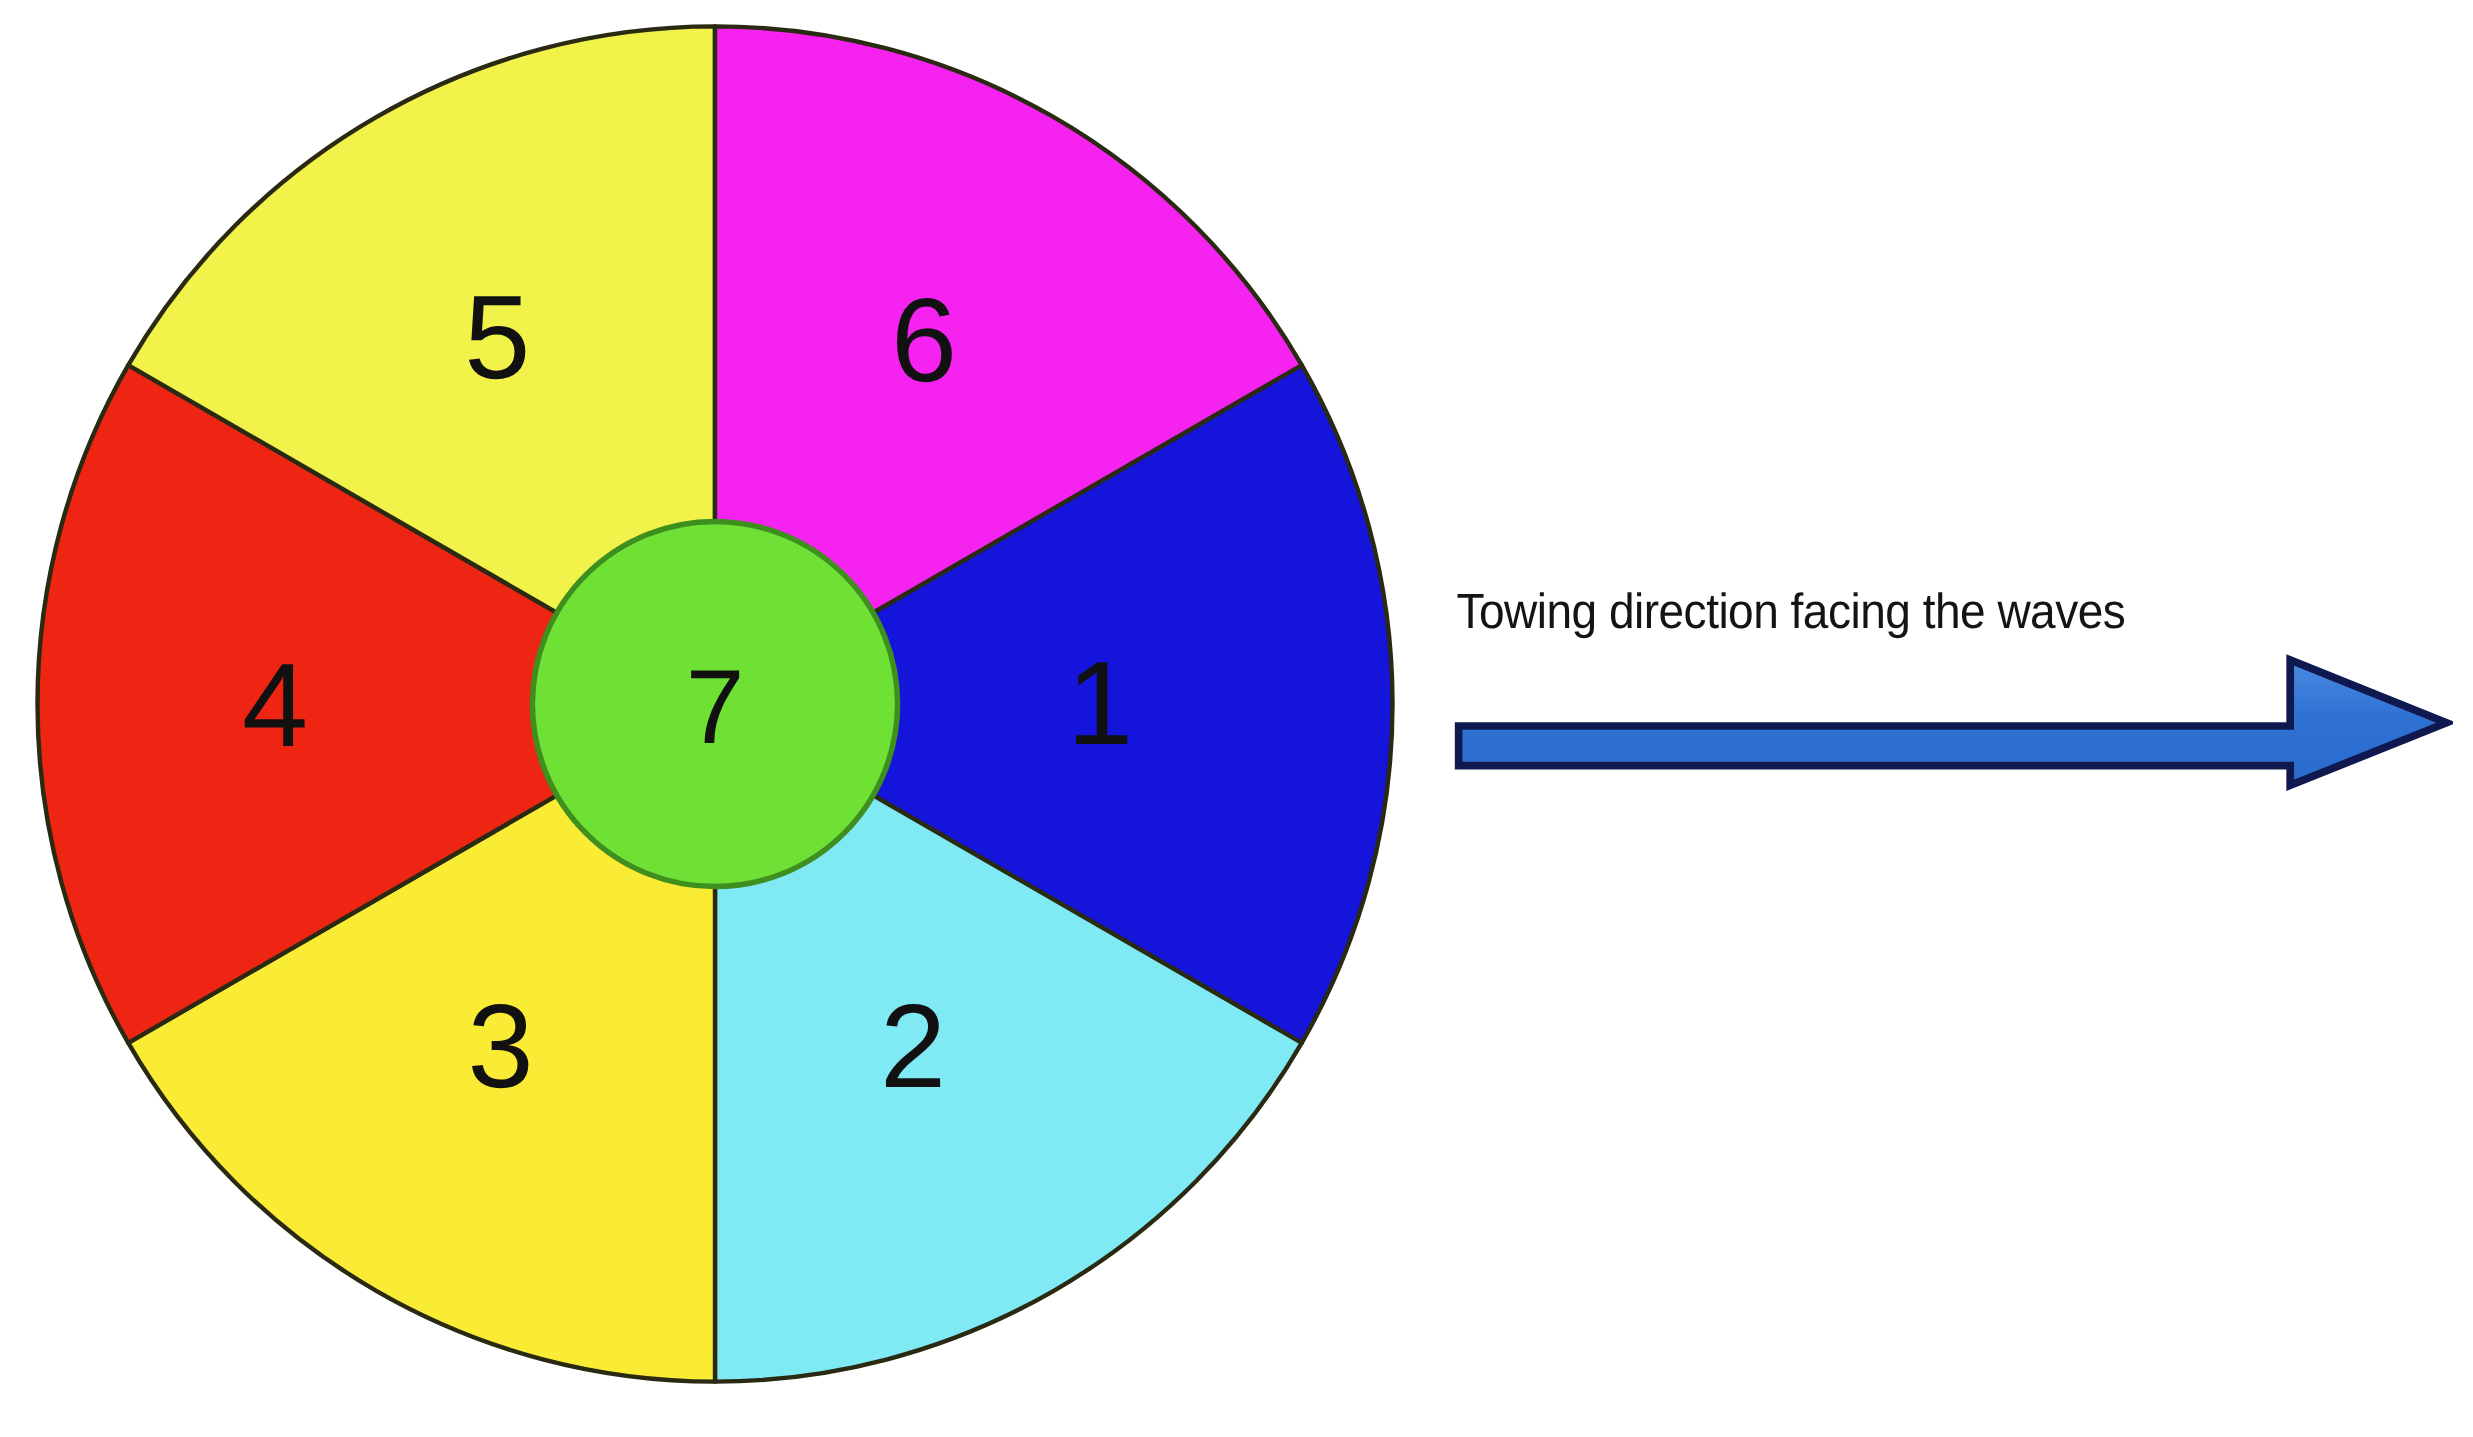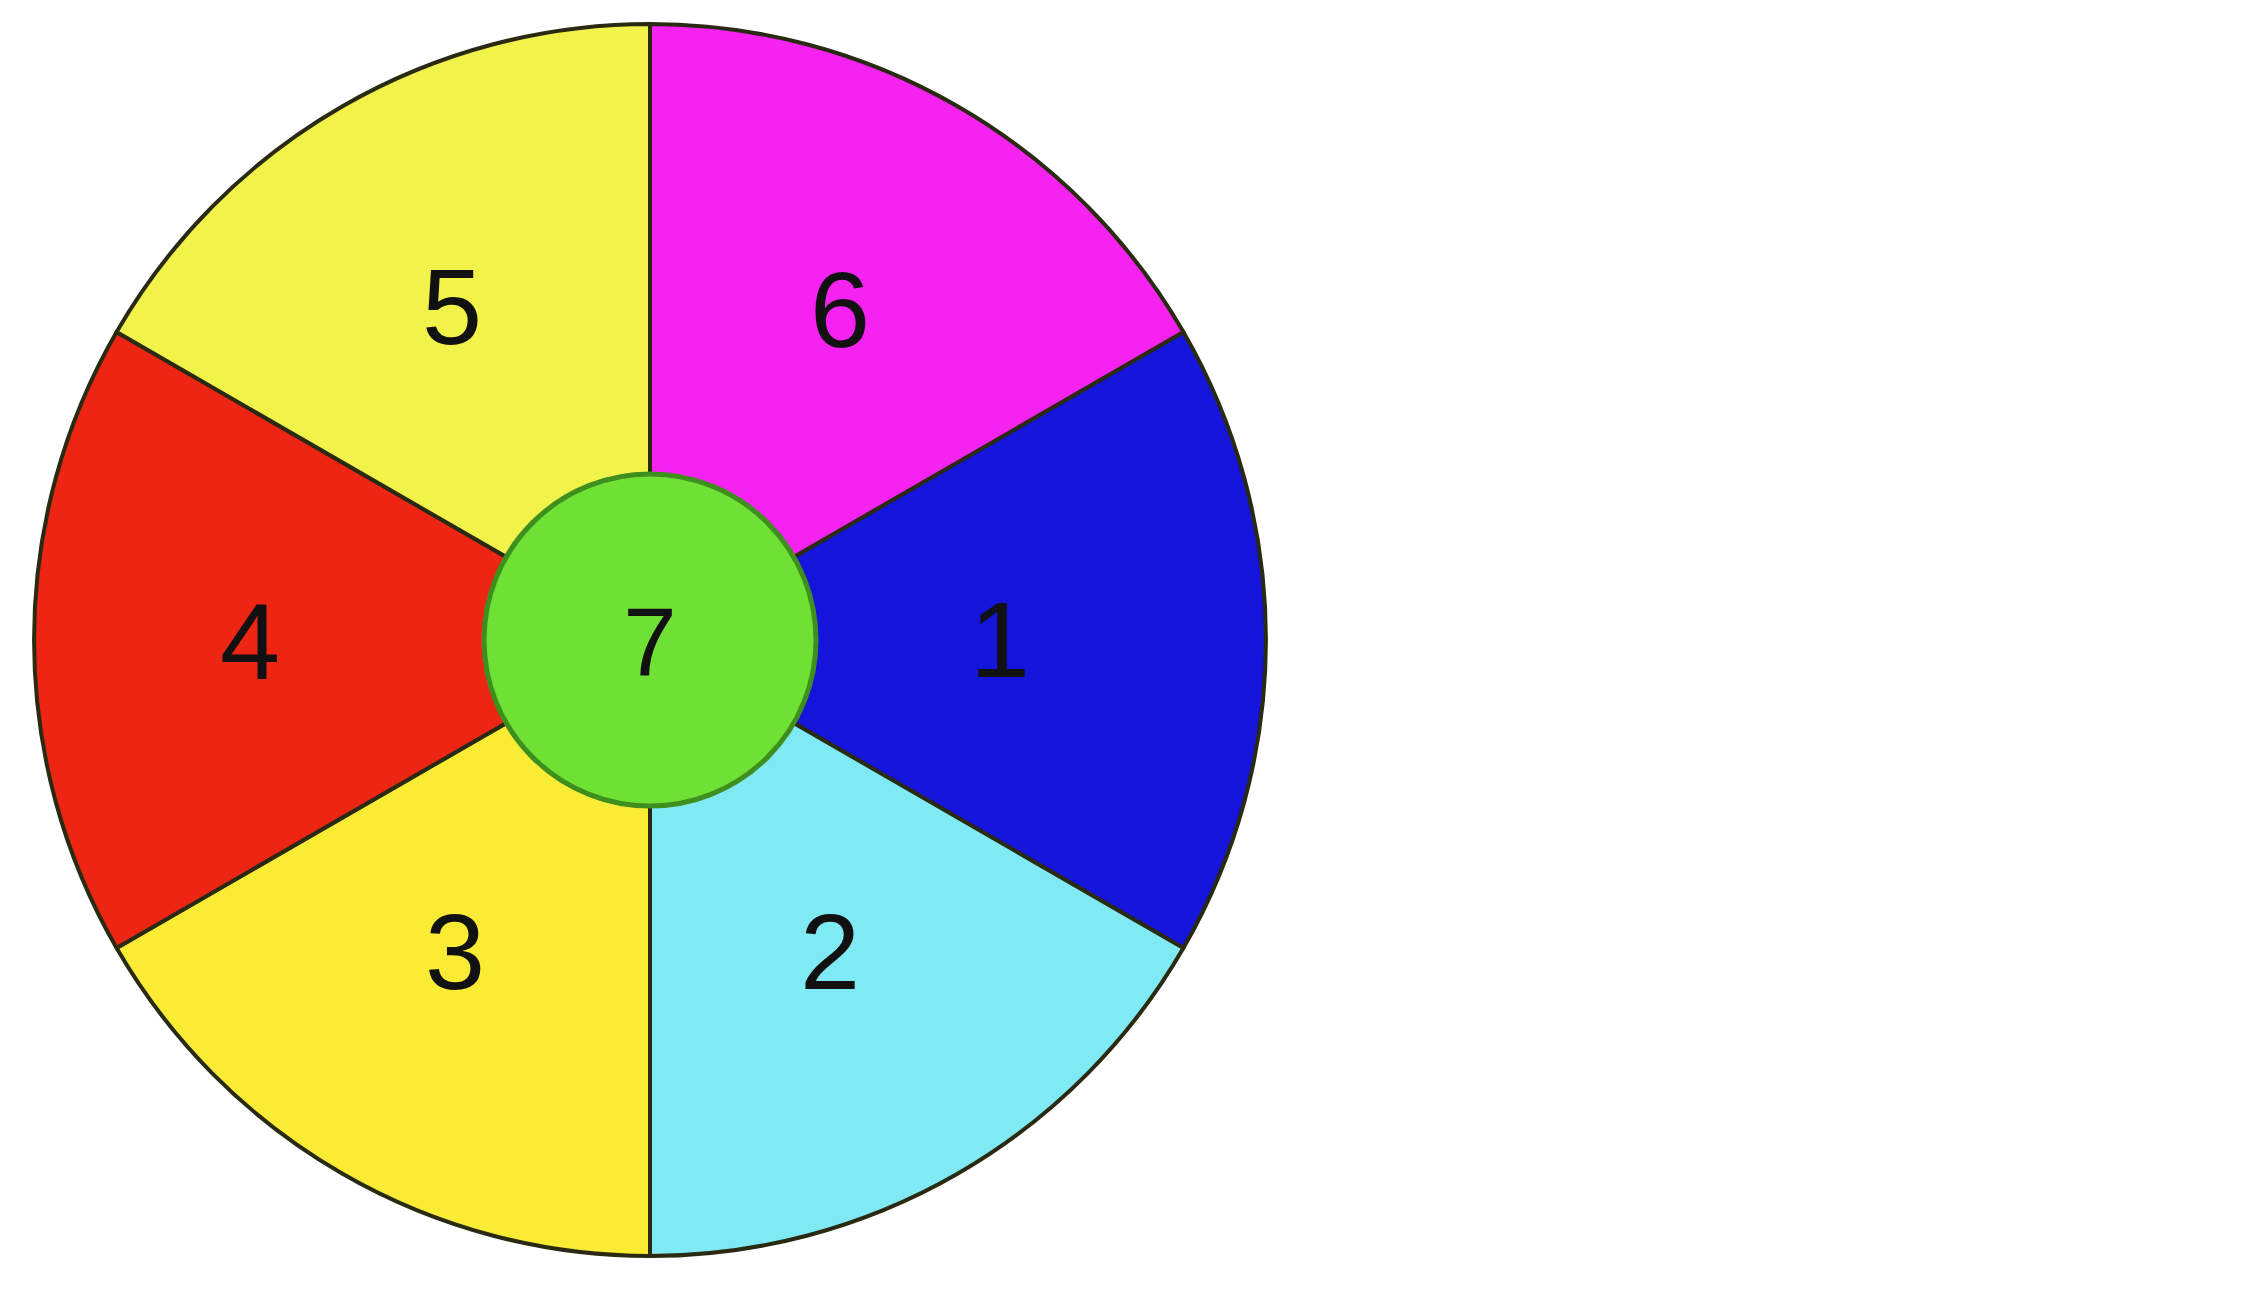--- a/index.html
+++ b/index.html
@@ -102,14 +102,28 @@
 
     <text class="seg-label" x="1000" y="648">1</text>
     <text class="seg-label" x="830" y="960">2</text>
     <text class="seg-label" x="455" y="960">3</text>
     <text class="seg-label" x="250" y="650">4</text>
     <text class="seg-label" x="452" y="315">5</text>
     <text class="seg-label" x="840" y="318">6</text>
     <text class="hub-label" x="650" y="650">7</text>
   </svg>
 
+  <div id="annotation">
+    <div id="towing-caption">Towing direction facing the waves</div>
+
+    <svg id="towing-arrow" viewBox="0 0 908 130" xmlns="http://www.w3.org/2000/svg">
+      <defs>
+        <linearGradient id="arrowGrad" x1="0" y1="0" x2="0" y2="1">
+          <stop offset="0%" stop-color="#4A8AE0"></stop>
+          <stop offset="45%" stop-color="#2F72D4"></stop>
+          <stop offset="100%" stop-color="#2A6BCC"></stop>
+        </linearGradient>
+      </defs>
+      <path d="M 4 68 L 760 68 L 760 8 L 902 65 L 760 122 L 760 104 L 4 104 Z" fill="url(#arrowGrad)" stroke="#10194F" stroke-width="7" stroke-linejoin="miter"></path>
+    </svg>
+  </div>
 
 </div>
 
 </body></html>

